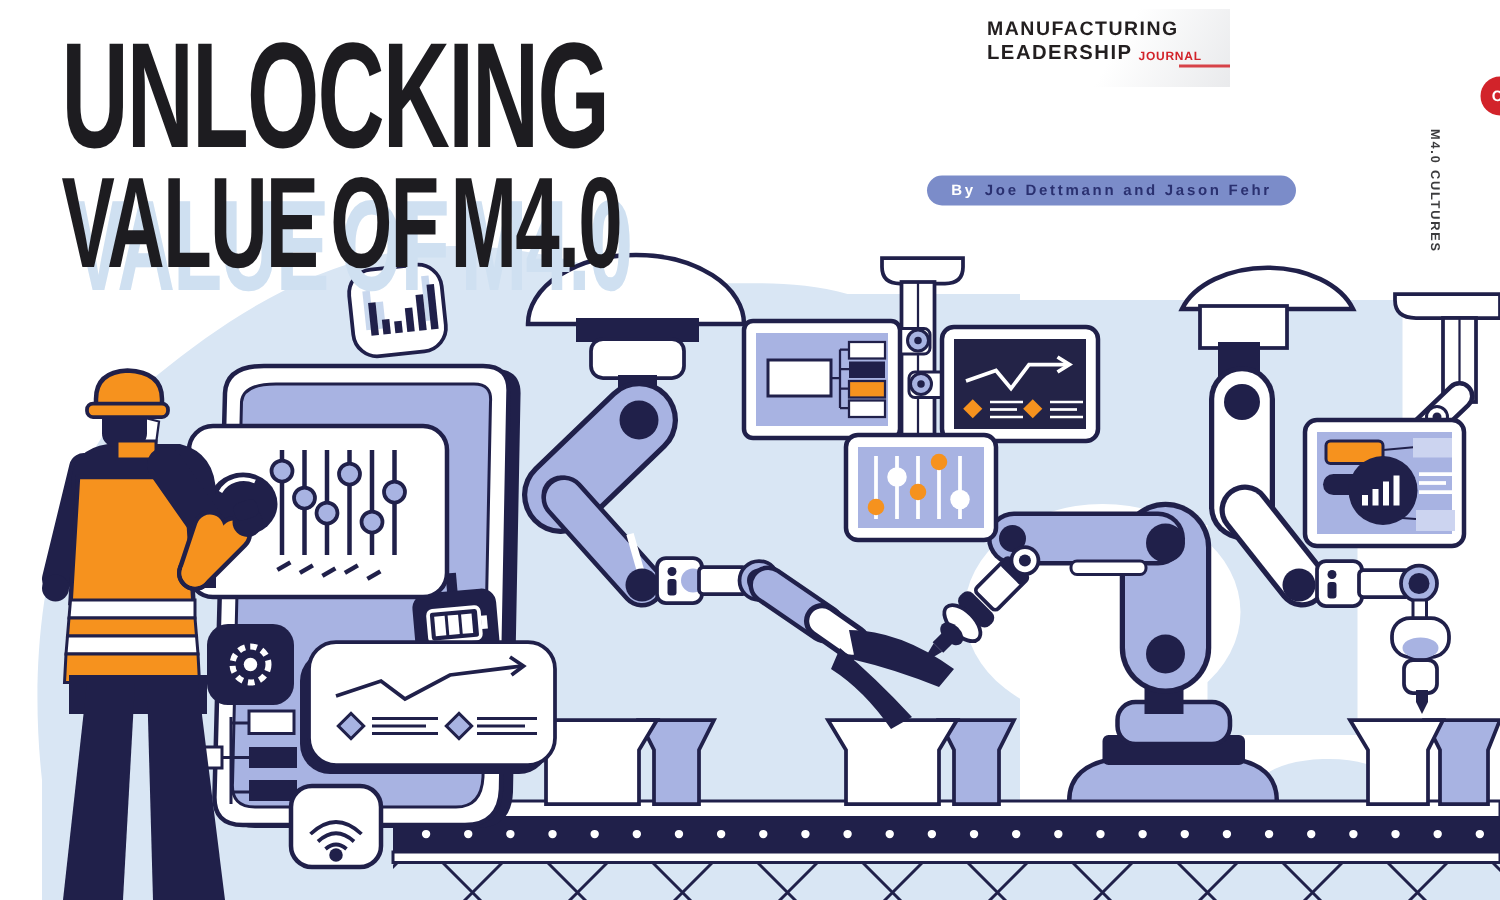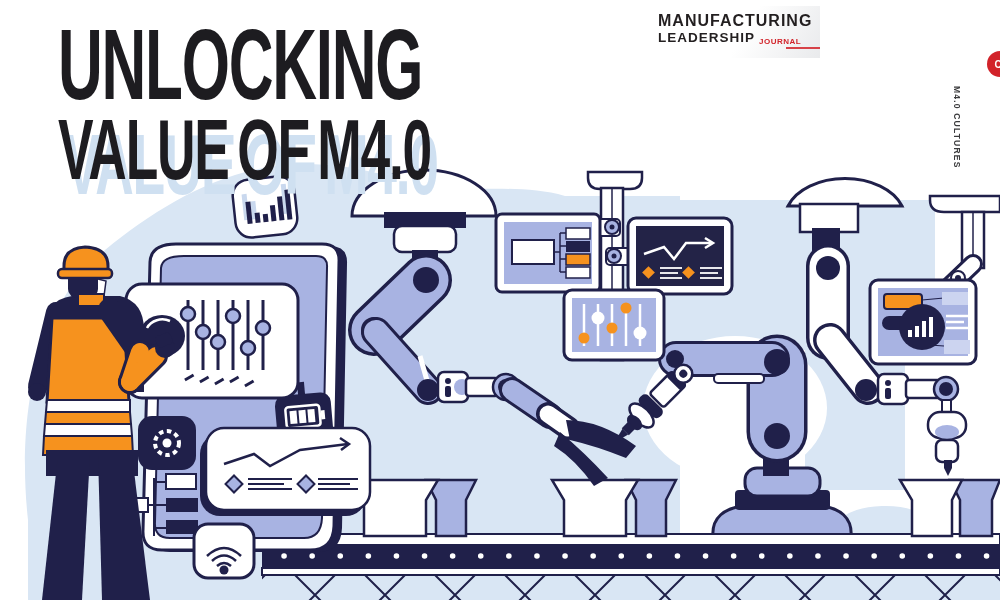--- a/index.html
+++ b/index.html
@@ -1,31 +1,31 @@
 <!DOCTYPE html>
 <html style="--ink: #1d1c20; --navy: #20204a; --peri: #a8b3e2; --lite: #d9e6f4; --orange: #f6921e; --yellow: #f8b51d; --red: #d2232a; --byline-bg: #7b8cc9; --byline-text: #2a3070;"><head>
 <meta charset="utf-8">
 <style>
   html,body{margin:0;padding:0;}
   .page{position:relative;width:1000px;height:600px;background:#fff;overflow:hidden;
         font-family:"Liberation Sans",sans-serif;}
   
-  .title-block{position:absolute;left:58px;top:18px;z-index:30;color:var(--ink,#1d1c20);}
+  .title-block{position:absolute;left:41px;top:18px;z-index:30;color:var(--ink,#1d1c20);}
   .title-line{display:block;font-weight:800;line-height:0.92;letter-spacing:-2px;
               transform:scaleX(0.62);transform-origin:left top;white-space:nowrap;}
   .t1{font-size:100px;}
   .t2{font-size:86px;word-spacing:-8px;text-shadow:11px 15px 0 #cfe0f1;}
   .the-circle{position:absolute;left:352px;top:22px;width:92px;height:92px;border-radius:50%;
               background:var(--yellow,#f8b51d);z-index:25;display:flex;align-items:center;justify-content:center;}
   .the-circle span{font-size:38px;font-weight:800;color:var(--ink,#1d1c20);
                    transform:scaleX(0.66);letter-spacing:-1px;}
   
   .logo-box{position:absolute;left:648px;top:6px;width:172px;height:52px;z-index:30;
             background:linear-gradient(120deg,#ffffff 55%,#e9eaec);padding:6px 8px 0 10px;box-sizing:border-box;}
-  .logo-l1{font-size:16px;font-weight:800;letter-spacing:1px;color:#231f20;line-height:1.15;}
+  .logo-l1{font-size:13px;font-weight:800;letter-spacing:1px;color:#231f20;line-height:1.15;}
   .logo-row{display:flex;align-items:flex-end;gap:4px;}
   .logo-l2{font-size:13.5px;font-weight:800;letter-spacing:1px;color:#231f20;line-height:1.15;}
   .logo-journal{font-size:8px;font-weight:800;letter-spacing:0.5px;color:var(--red,#d2232a);}
   .logo-subbar{width:34px;height:2px;background:var(--red,#d2232a);opacity:.85;margin-left:128px;margin-top:1px;}
   
   .byline{position:absolute;left:618px;top:117px;width:246px;height:20px;z-index:30;
           background:var(--byline-bg,#7b8cc9);border-radius:10px;display:flex;align-items:center;
           justify-content:center;font-size:10px;font-weight:bold;letter-spacing:1.8px;white-space:nowrap;}
   .byline .by{color:#ffffff;margin-right:6px;}
   .byline .names{color:var(--byline-text,#2a3070);}
@@ -380,19 +380,23 @@
 
   <div class="logo-box">
     <div class="logo-l1">MANUFACTURING</div>
     <div class="logo-row">
       <span class="logo-l2">LEADERSHIP</span>
       <span class="logo-journal">JOURNAL</span>
     </div>
     <div class="logo-subbar"></div>
   </div>
 
+  <div class="byline">
+    <span class="by">By</span>
+    <span class="names">Joe Dettmann and Jason Fehr</span>
+  </div>
 
   <div class="ci-badge">
     <span>CI</span>
   </div>
   <div class="edge-label">M4.0 CULTURES</div>
 
 </div>
 
 </body></html>

